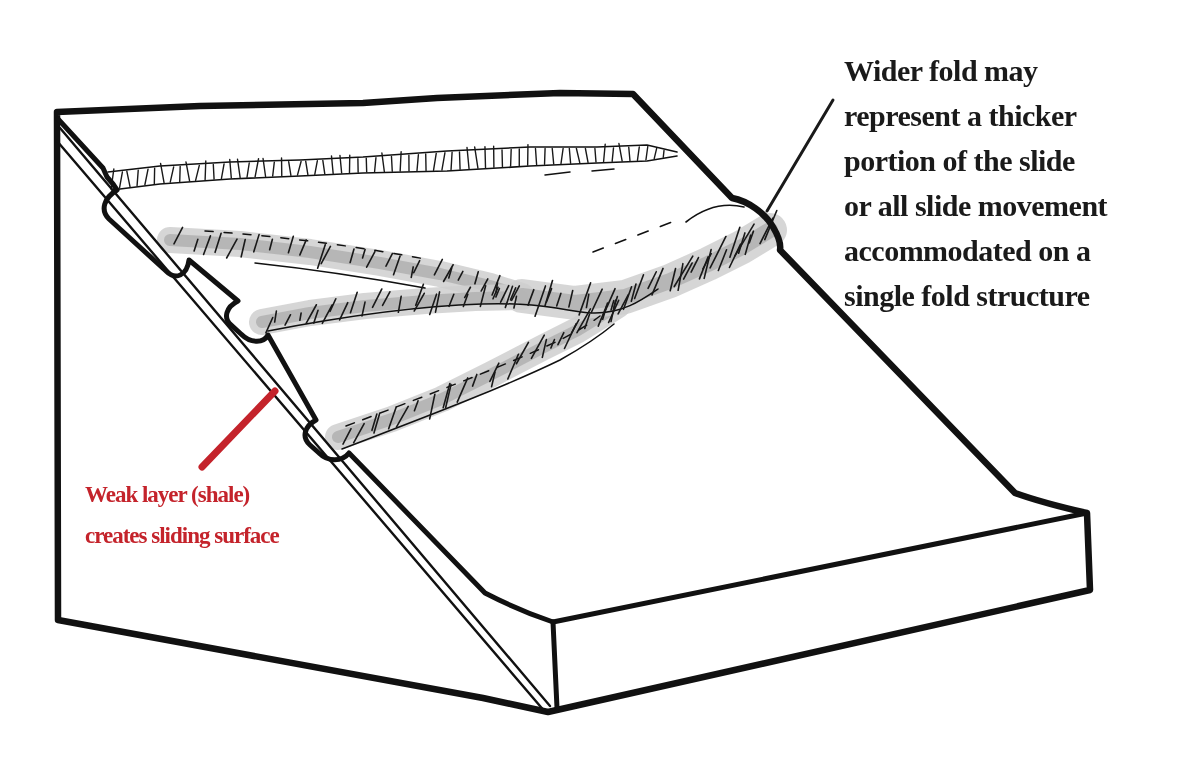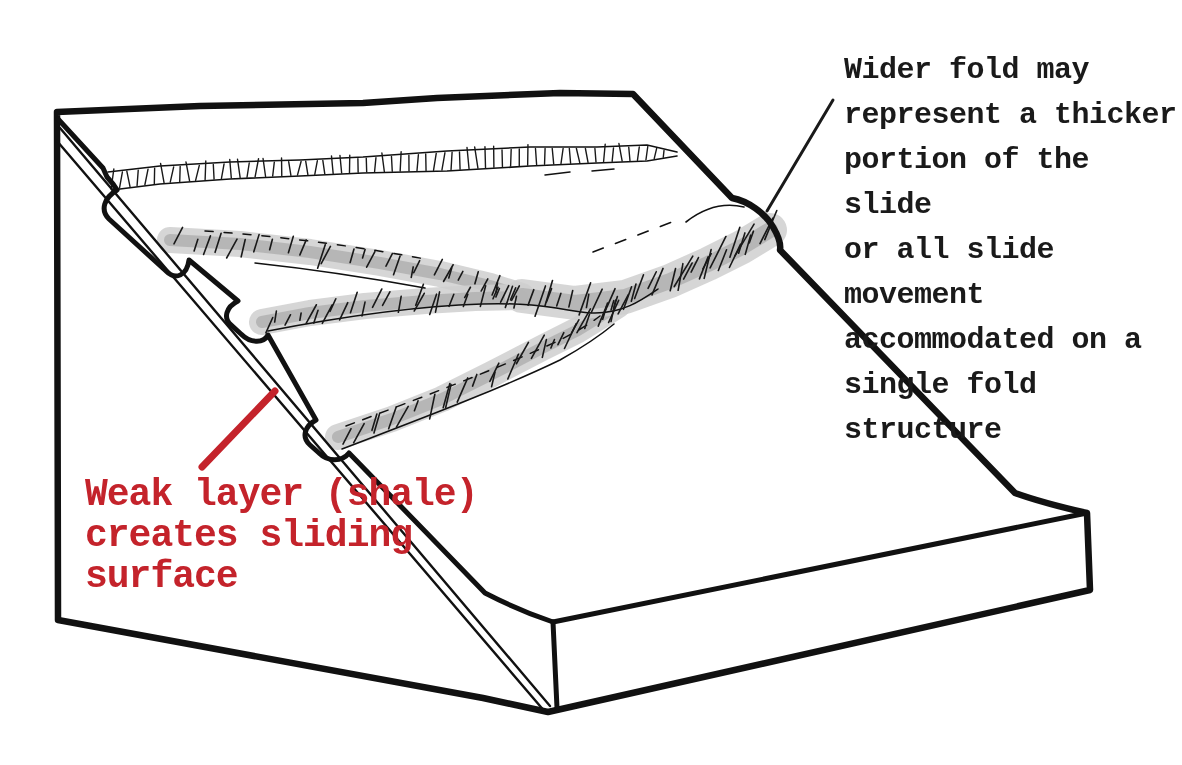--- a/index.html
+++ b/index.html
@@ -1,21 +1,21 @@
 <!DOCTYPE html>
 <html><head>
 <meta charset="utf-8">
 <style>
   html,body{margin:0;padding:0;background:#fff;overflow:hidden;}
   #stage{position:relative;width:1182px;height:765px;background:#ffffff;
-         font-family:Liberation Mono, monospace;}
+         font-family:Liberation Serif, serif;}
   #scene{position:absolute;left:0;top:0;}
   .note{position:absolute;white-space:pre-line;font-weight:bold;margin:0;}
   .note-black{left:844px;top:48px;width:345px;font-size:30px;line-height:45px;letter-spacing:-0.5px;}
-  .note-red{left:85px;top:474px;width:430px;font-size:38px;line-height:41px;letter-spacing:-1px;}
+  .note-red{left:85px;top:474px;width:430px;font-size:23px;line-height:41px;letter-spacing:-1px;}
 </style>
 </head>
 <body>
 
 <div id="stage">
   <svg id="scene" width="1182" height="765" viewBox="0 0 1182 765">
       <path d="M170,240 L240,244 L310,252 L380,263 L440,274 L490,286 L522,296" fill="none" stroke="#cfcfcf" stroke-width="26" stroke-linecap="round" stroke-linejoin="round" opacity="0.85"></path>
       <path d="M170,240 L240,244 L310,252 L380,263 L440,274 L490,286 L522,296" fill="none" stroke="#b2b2b2" stroke-width="12" stroke-linecap="round" stroke-linejoin="round" opacity="0.9"></path>
       <path d="M262,322 L310,313 L365,306 L425,301 L475,298 L522,297" fill="none" stroke="#cfcfcf" stroke-width="26" stroke-linecap="round" stroke-linejoin="round" opacity="0.85"></path>
       <path d="M262,322 L310,313 L365,306 L425,301 L475,298 L522,297" fill="none" stroke="#b2b2b2" stroke-width="12" stroke-linecap="round" stroke-linejoin="round" opacity="0.9"></path>

